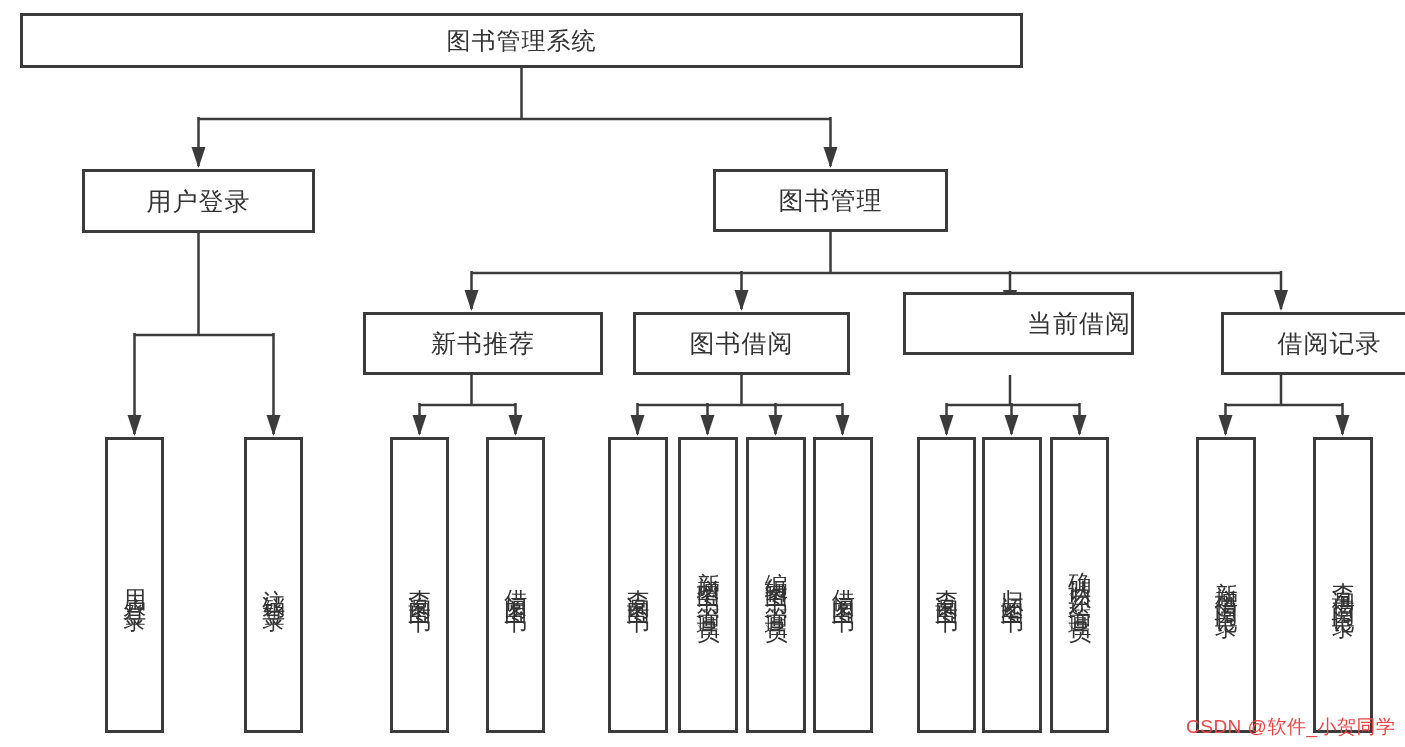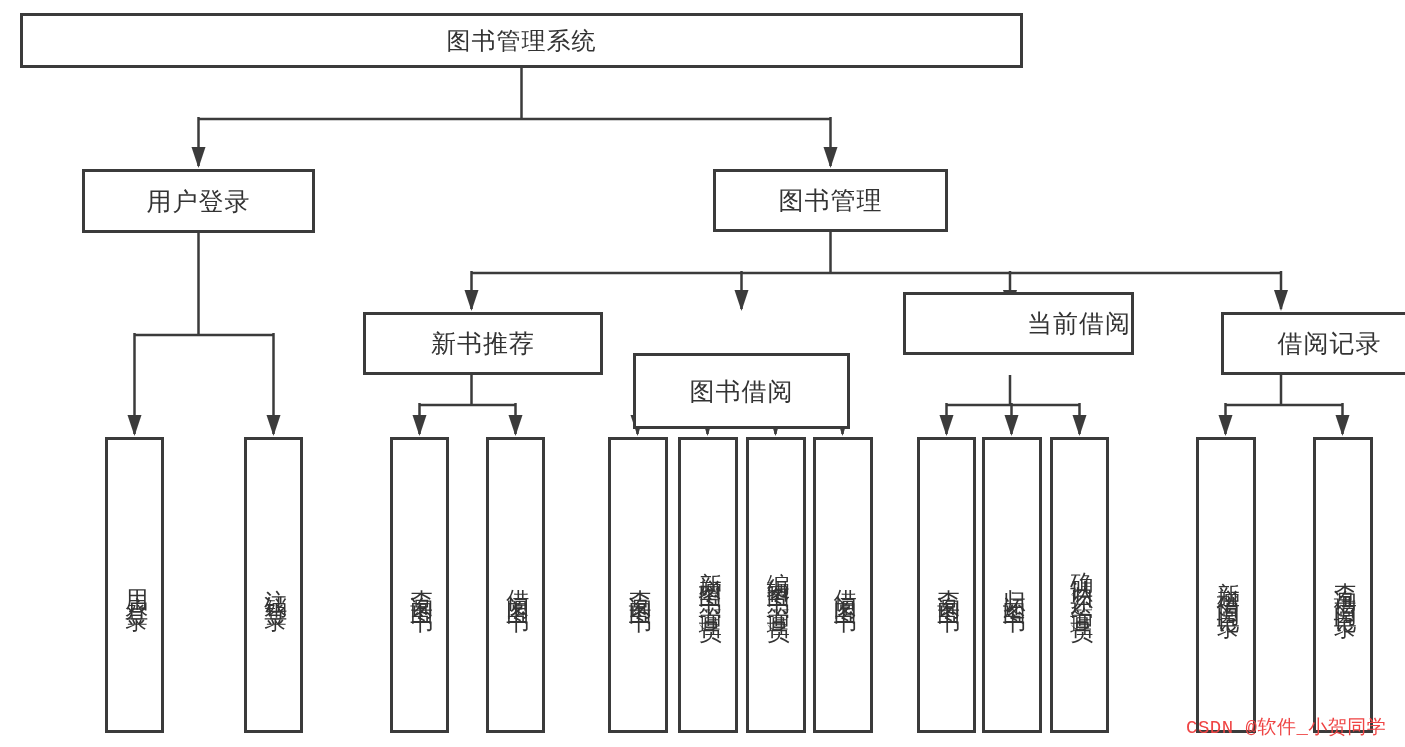--- a/index.html
+++ b/index.html
@@ -1,18 +1,18 @@
 <!DOCTYPE html>
 <html><head>
 <meta charset="utf-8">
 <style>
   html,body { margin:0; padding:0; background:#ffffff; }
   .canvas {
     position:relative; width:1405px; height:747px; background:#ffffff;
-    font-family:Liberation Mono, monospace; overflow:hidden;
+    font-family:Liberation Sans, sans-serif; overflow:hidden;
   }
   .connectors { position:absolute; left:0; top:0; width:1405px; height:747px; }
   .node {
     position:absolute; box-sizing:border-box; background:#ffffff;
     border:3px solid #3b3b3b; display:flex; align-items:center; justify-content:center;
     color:#333333;
   }
   .hlabel { font-size:25px; letter-spacing:1px; white-space:nowrap; }
   .root .hlabel { font-size:24px; }
   .leaf .vlabel {
@@ -79,21 +79,21 @@
   <div class="node" style="left:82px; top:169px; width:233px; height:64px;">
     <span class="hlabel">用户登录</span>
   </div>
   <div class="node" style="left:713px; top:169px; width:235px; height:63px;">
     <span class="hlabel">图书管理</span>
   </div>
 
   <div class="node" style="left:363px; top:312px; width:240px; height:63px;">
     <span class="hlabel">新书推荐</span>
   </div>
-  <div class="node" style="left:633px; top:312px; width:217px; height:76px;margin-top:41px;">
+  <div class="node" style="left:633px; top:312px; width:217px; height:63px;">
     <span class="hlabel">图书借阅</span>
   </div>
   <div class="node" style="left:903px; top:292px; width:231px; height:63px;justify-content:flex-end;">
     <span class="hlabel">当前借阅</span>
   </div>
   <div class="node" style="left:1221px; top:312px; width:217px; height:63px;">
     <span class="hlabel">借阅记录</span>
   </div>
 
   <div class="node leaf" style="left:105px; top:437px; width:59px; height:296px;">

